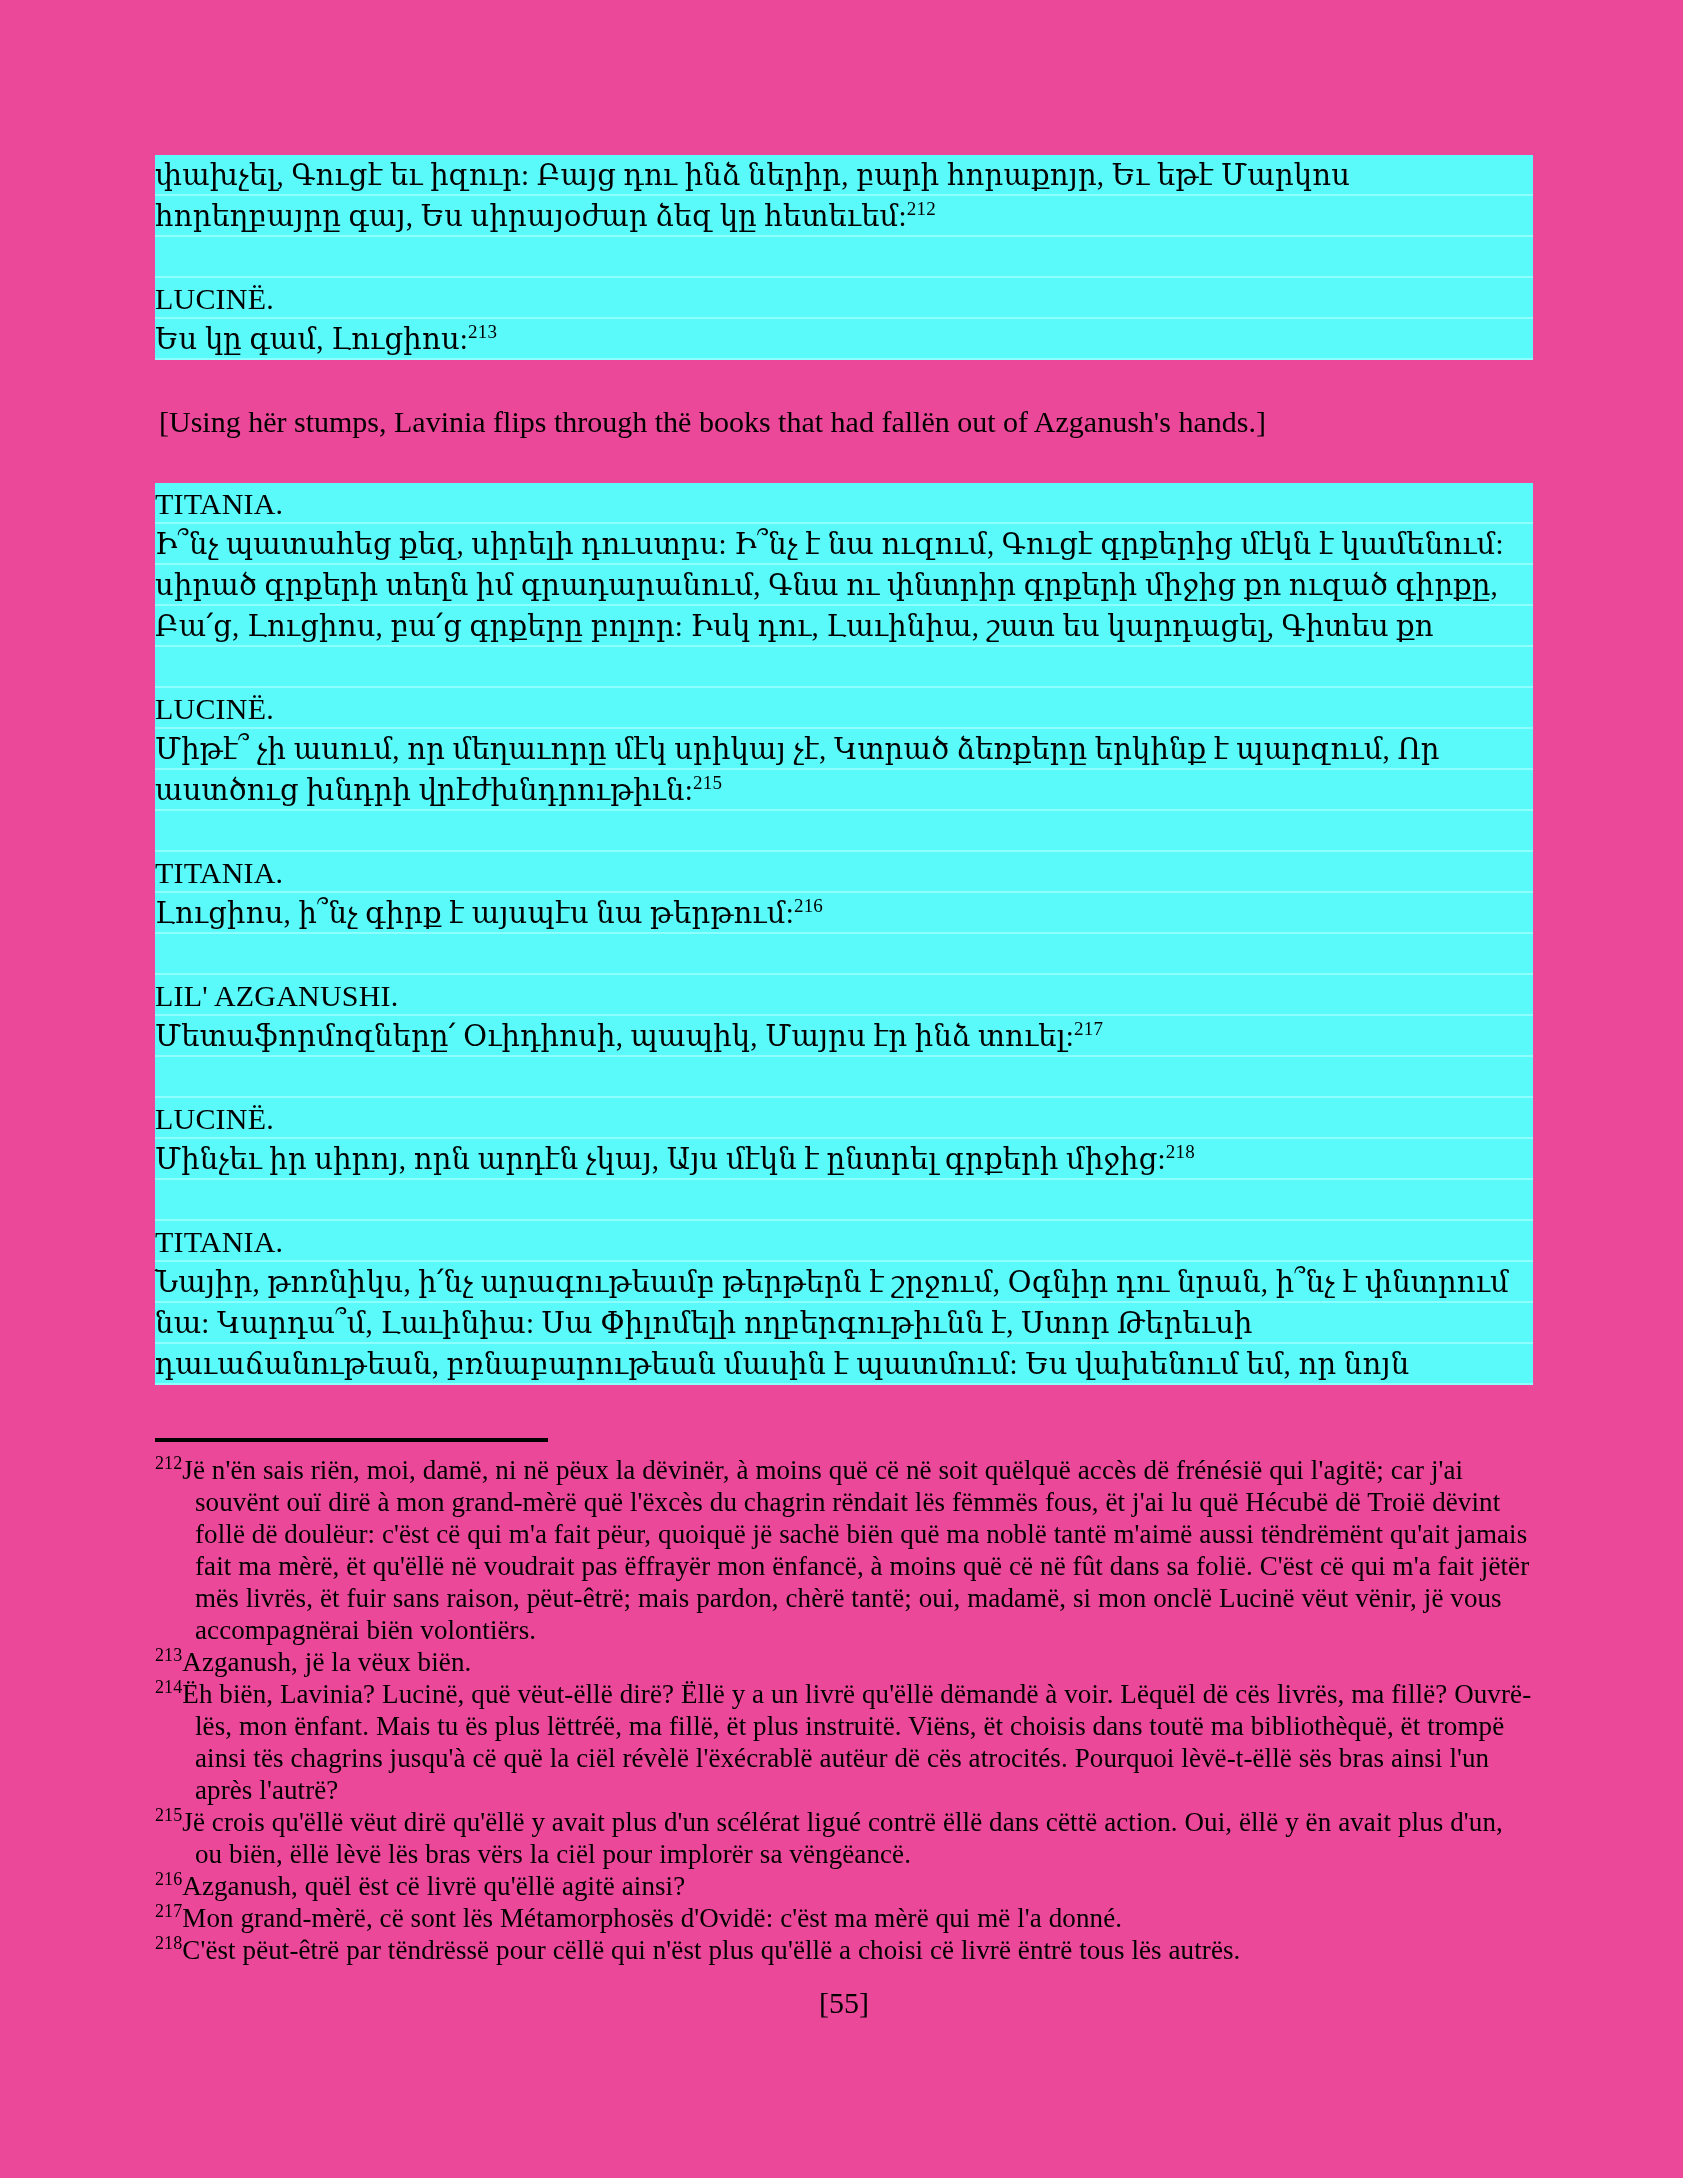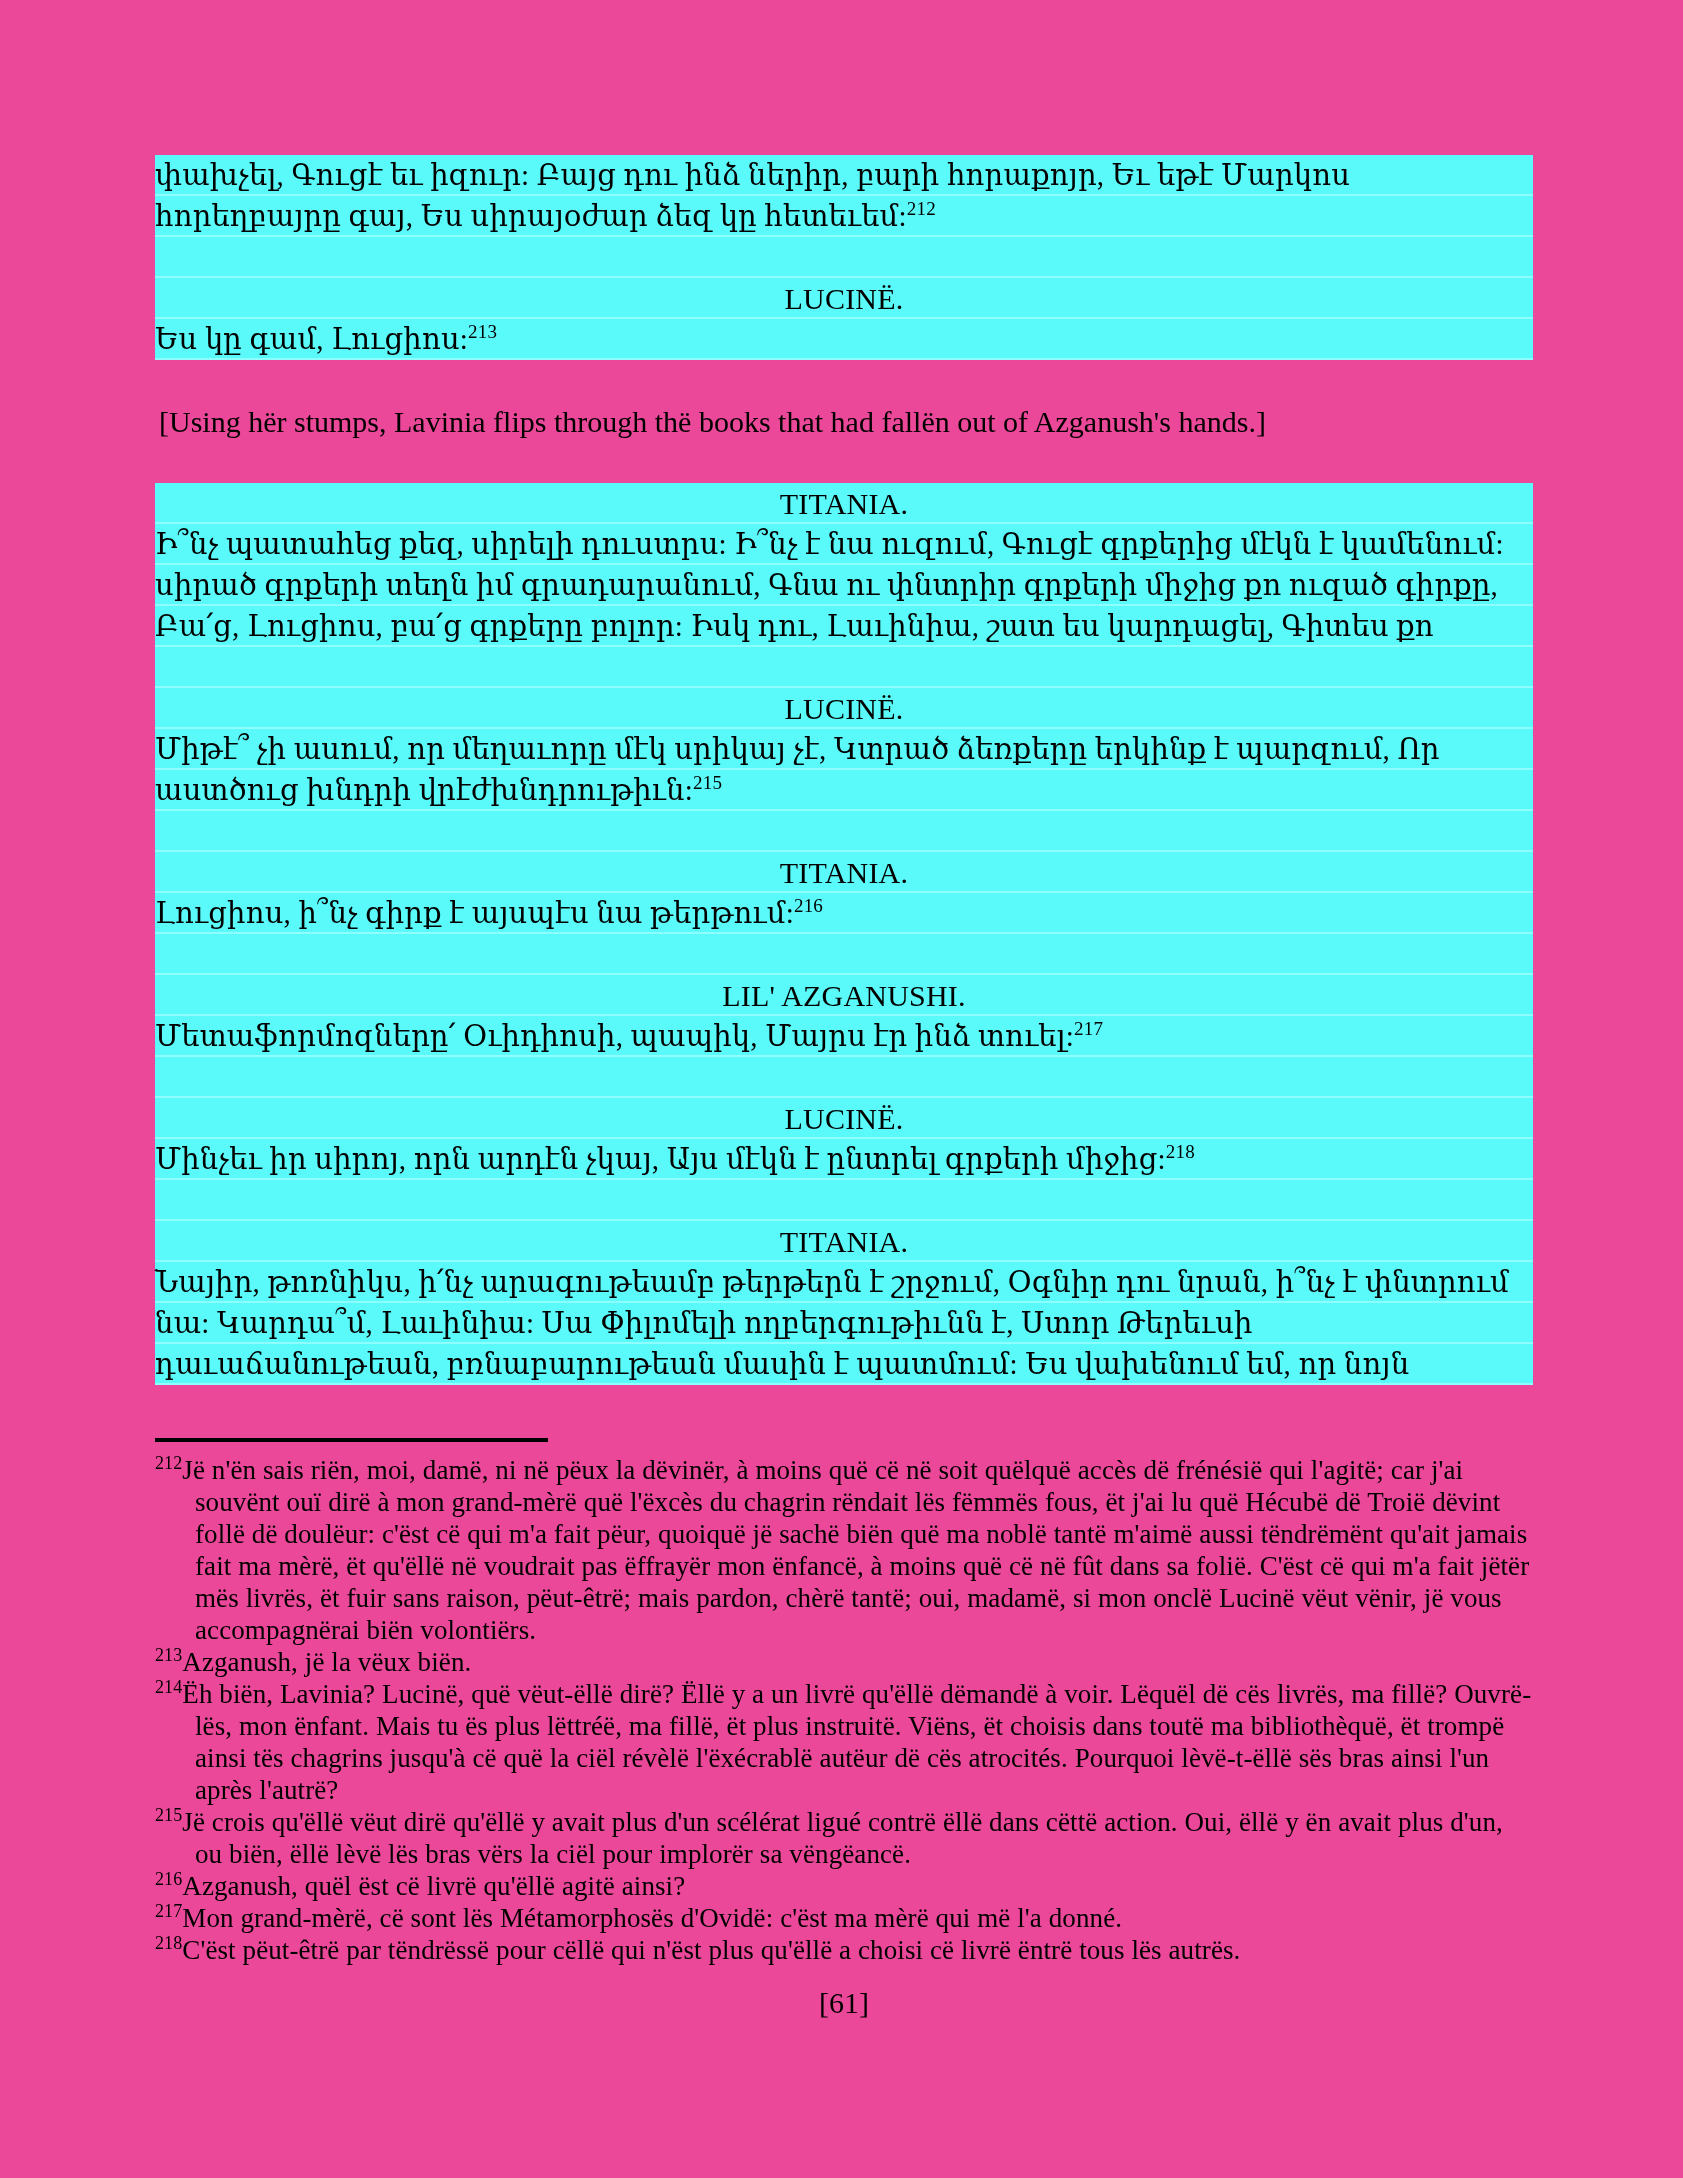--- a/index.html
+++ b/index.html
@@ -20,21 +20,21 @@
     background:repeating-linear-gradient(180deg,
       #5BFAFA 0px, #5BFAFA 39px,
       #8FFEFE 39px, #8FFEFE 41px);
   }
   .line{
     font-size:29px;
     line-height:41px;
     min-height:41px;
     letter-spacing:0.2px;
   }
-  .line.speaker{ font-size:30px;text-align:center; }
+  .line.speaker{ font-size:30px; }
   .line sup{
     font-size:19px;
     line-height:0;
     vertical-align:super;
   }
   .stage-direction{
     font-size:30px;
     line-height:41px;
     margin:41px 4px;
   }
@@ -112,17 +112,17 @@
 
     <div class="footnote"><sup>212</sup><span>Jë n'ën sais riën, moi, damë, ni në pëux la dëvinër, à moins quë cë në soit quëlquë accès dë frénésië qui l'agitë; car j'ai souvënt ouï dirë à mon grand-mèrë quë l'ëxcès du chagrin rëndait lës fëmmës fous, ët j'ai lu quë Hécubë dë Troië dëvint follë dë doulëur: c'ëst cë qui m'a fait pëur, quoiquë jë sachë biën quë ma noblë tantë m'aimë aussi tëndrëmënt qu'ait jamais fait ma mèrë, ët qu'ëllë në voudrait pas ëffrayër mon ënfancë, à moins quë cë në fût dans sa folië. C'ëst cë qui m'a fait jëtër mës livrës, ët fuir sans raison, pëut-êtrë; mais pardon, chèrë tantë; oui, madamë, si mon onclë Lucinë vëut vënir, jë vous accompagnërai biën volontiërs.</span></div>
         <div class="footnote"><sup>213</sup><span>Azganush, jë la vëux biën.</span></div>
         <div class="footnote"><sup>214</sup><span>Ëh biën, Lavinia? Lucinë, quë vëut-ëllë dirë? Ëllë y a un livrë qu'ëllë dëmandë à voir. Lëquël dë cës livrës, ma fillë? Ouvrë-lës, mon ënfant. Mais tu ës plus lëttréë, ma fillë, ët plus instruitë. Viëns, ët choisis dans toutë ma bibliothèquë, ët trompë ainsi tës chagrins jusqu'à cë quë la ciël révèlë l'ëxécrablë autëur dë cës atrocités. Pourquoi lèvë-t-ëllë sës bras ainsi l'un après l'autrë?</span></div>
         <div class="footnote"><sup>215</sup><span>Jë crois qu'ëllë vëut dirë qu'ëllë y avait plus d'un scélérat ligué contrë ëllë dans cëttë action. Oui, ëllë y ën avait plus d'un, ou biën, ëllë lèvë lës bras vërs la ciël pour implorër sa vëngëancë.</span></div>
         <div class="footnote"><sup>216</sup><span>Azganush, quël ëst cë livrë qu'ëllë agitë ainsi?</span></div>
         <div class="footnote"><sup>217</sup><span>Mon grand-mèrë, cë sont lës Métamorphosës d'Ovidë: c'ëst ma mèrë qui më l'a donné.</span></div>
         <div class="footnote"><sup>218</sup><span>C'ëst pëut-êtrë par tëndrëssë pour cëllë qui n'ëst plus qu'ëllë a choisi cë livrë ëntrë tous lës autrës.</span></div>
       </div>
 
-    <div class="page-number">[61]</div>
+    <div class="page-number">[55]</div>
 
   </div>
 </div>
 
 
 </body></html>

